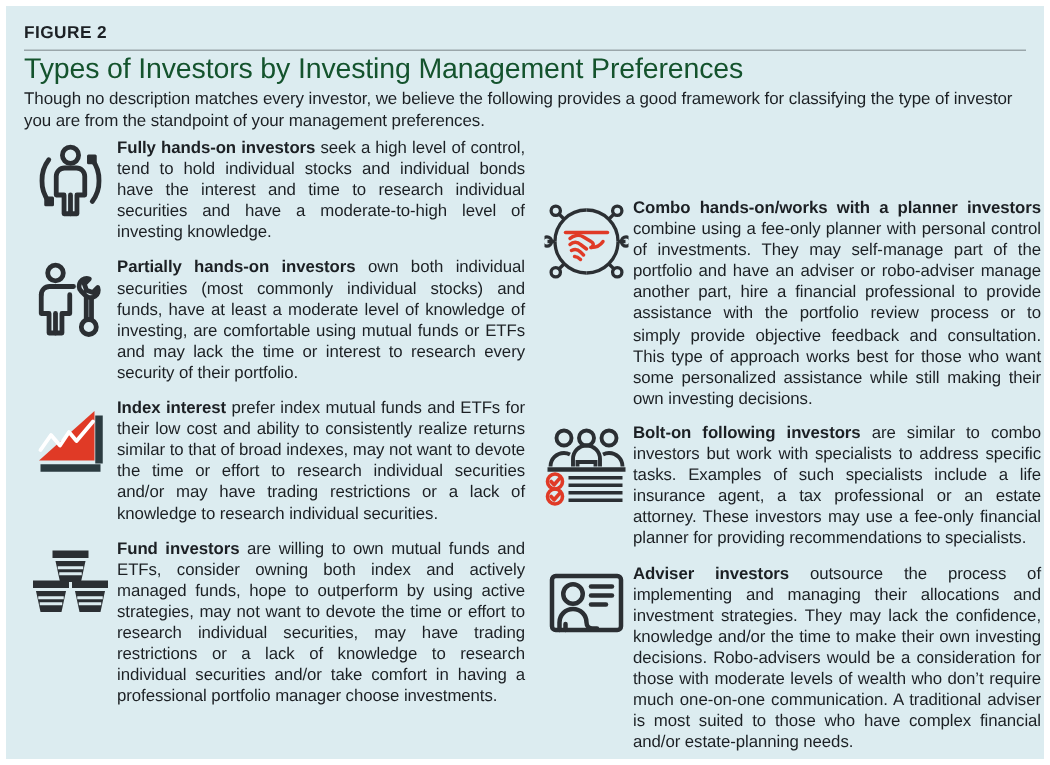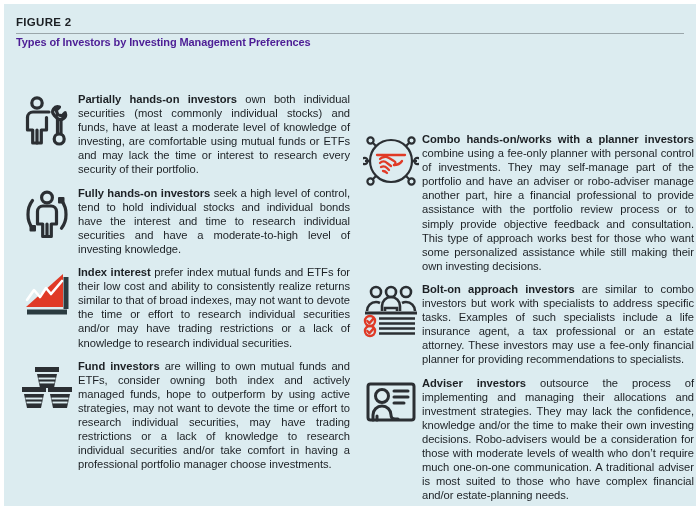--- a/index.html
+++ b/index.html
@@ -37,23 +37,23 @@
     left: 12px;
     top: 29px;
     width: 668px;
     height: 1px;
     background: #9aa6aa;
   }
   .fig-title {
     position: absolute;
     left: 12px;
     top: 32px;
-    font-size: 11px;
-    font-weight: bold;
-    color: #4c1d95;
+    font-size: 19px;
+    font-weight: normal;
+    color: #14532d;
     letter-spacing: -0.1px;
   }
   .fig-intro {
     position: absolute;
     left: 12px;
     top: 55px;
     width: 672px;
     font-size: 11.3px;
     line-height: 14.6px;
     color: #1c2024;
@@ -99,61 +99,62 @@
   svg { display: block; }
 </style>
 </head>
 <body>
 
 <div id="figure-panel">
 
   <div class="fig-label">FIGURE 2</div>
   <div class="fig-rule"></div>
   <div class="fig-title">Types of Investors by Investing Management Preferences</div>
+  <div class="fig-intro">Though no description matches every investor, we believe the following provides a good framework for classifying the type of investor you are from the standpoint of your management preferences.</div>
 
   <div class="col col-left">
+
+    <div class="entry">
+      <div class="entry-icon">
+        <svg width="56" height="54" viewBox="0 0 56 54">
+          <g fill="none" stroke="#2b2f33" stroke-width="3.2" stroke-linecap="round" stroke-linejoin="round">
+            <circle cx="28" cy="9.5" r="5.4"></circle>
+            <path d="M18.5 23.5a5.5 5.5 0 0 1 5.5-5.5h8a5.5 5.5 0 0 1 5.5 5.5v12.5h-5.2v12.5h-8.6V36h-5.2z"></path>
+            <path d="M28 36v12.5"></path>
+            <path d="M13.5 12.5A22 22 0 0 0 9 26.5a22 22 0 0 0 4.5 13.8"></path>
+            <path d="M42.5 12.5A22 22 0 0 1 47 26.5a22 22 0 0 1-4.5 13.8"></path>
+          </g>
+          <g fill="#2b2f33">
+            <rect x="39" y="9" width="6.5" height="6.5" rx="1"></rect>
+            <rect x="10.5" y="37" width="6.5" height="6.5" rx="1"></rect>
+          </g>
+        </svg>
+      </div>
+      <div class="entry-body">
+        <span class="term">Fully hands-on investors</span><span> seek a high level of control, tend to hold individual stocks and individual bonds have the interest and time to research individual securities and have a moderate-to-high level of investing knowledge.</span>
+      </div>
+    </div>
 
     <div class="entry">
       <div class="entry-icon">
         <svg width="56" height="54" viewBox="0 0 56 54">
           <g fill="none" stroke="#2b2f33" stroke-width="3.2" stroke-linecap="round" stroke-linejoin="round">
             <circle cx="18" cy="9" r="5.2"></circle>
             <path d="M8.5 23.5a5.5 5.5 0 0 1 5.5-5.5h16"></path>
             <path d="M8.5 23.5V36h5.2v13h8.6V36h5.2V23.5"></path>
             <path d="M18 36v13"></path>
             <path d="M38.5 24.5l-3.5-3.5a5 5 0 0 1 5.5-8l-3.3 3.3 1.5 4.2 4.2 1.5 3.3-3.3a5 5 0 0 1-8 5.5"></path>
             <path d="M38.5 25.5v14"></path>
             <path d="M42 25.5v14"></path>
           </g>
           <circle cx="40.2" cy="45" r="5" fill="none" stroke="#2b2f33" stroke-width="3.2"></circle>
         </svg>
       </div>
       <div class="entry-body">
         <span class="term">Partially hands-on investors</span><span> own both individual securities (most commonly individual stocks) and funds, have at least a moderate level of knowledge of investing, are comfortable using mutual funds or ETFs and may lack the time or interest to research every security of their portfolio.</span>
-      </div>
-    </div>
-
-    <div class="entry">
-      <div class="entry-icon">
-        <svg width="56" height="54" viewBox="0 0 56 54">
-          <g fill="none" stroke="#2b2f33" stroke-width="3.2" stroke-linecap="round" stroke-linejoin="round">
-            <circle cx="28" cy="9.5" r="5.4"></circle>
-            <path d="M18.5 23.5a5.5 5.5 0 0 1 5.5-5.5h8a5.5 5.5 0 0 1 5.5 5.5v12.5h-5.2v12.5h-8.6V36h-5.2z"></path>
-            <path d="M28 36v12.5"></path>
-            <path d="M13.5 12.5A22 22 0 0 0 9 26.5a22 22 0 0 0 4.5 13.8"></path>
-            <path d="M42.5 12.5A22 22 0 0 1 47 26.5a22 22 0 0 1-4.5 13.8"></path>
-          </g>
-          <g fill="#2b2f33">
-            <rect x="39" y="9" width="6.5" height="6.5" rx="1"></rect>
-            <rect x="10.5" y="37" width="6.5" height="6.5" rx="1"></rect>
-          </g>
-        </svg>
-      </div>
-      <div class="entry-body">
-        <span class="term">Fully hands-on investors</span><span> seek a high level of control, tend to hold individual stocks and individual bonds have the interest and time to research individual securities and have a moderate-to-high level of investing knowledge.</span>
       </div>
     </div>
 
     <div class="entry">
       <div class="entry-icon">
         <svg width="56" height="54" viewBox="0 0 56 54">
           <path d="M47 10v32" stroke="#2b3b40" stroke-width="5" fill="none"></path>
           <path d="M8 45h40" stroke="#2b3b40" stroke-width="5" fill="none"></path>
           <path d="M7 40L7 40 44 7 44 40z" fill="#e03a26"></path>
           <path d="M8 33l7-10 6 7 6-9 5 6 11-13" fill="none" stroke="#ffffff" stroke-width="2.6" stroke-linejoin="round" stroke-linecap="round"></path>
@@ -254,21 +255,21 @@
           </g>
           <g stroke="#2b2f33" stroke-width="2.4">
             <path d="M16 34.5h36"></path>
               <path d="M16 39.5h36"></path>
             <path d="M16 44.5h36"></path>
               <path d="M16 49.5h36"></path>
           </g>
         </svg>
       </div>
       <div class="entry-body">
-        <span class="term">Bolt-on approach investors</span><span> are similar to combo investors but work with specialists to address specific tasks. Examples of such specialists include a life insurance agent, a tax professional or an estate attorney. These investors may use a fee-only financial planner for providing recommendations to specialists.</span>
+        <span class="term">Bolt-on following investors</span><span> are similar to combo investors but work with specialists to address specific tasks. Examples of such specialists include a life insurance agent, a tax professional or an estate attorney. These investors may use a fee-only financial planner for providing recommendations to specialists.</span>
       </div>
     </div>
 
     <div class="entry">
       <div class="entry-icon">
         <svg width="56" height="54" viewBox="0 0 56 54">
           <rect x="5" y="6" width="46" height="36" rx="2.5" fill="none" stroke="#2b2f33" stroke-width="3"></rect>
           <circle cx="19" cy="18" r="6.5" fill="none" stroke="#2b2f33" stroke-width="3"></circle>
           <g stroke="#2b2f33" stroke-width="3" stroke-linecap="round">
             <path d="M31 13h14"></path>

